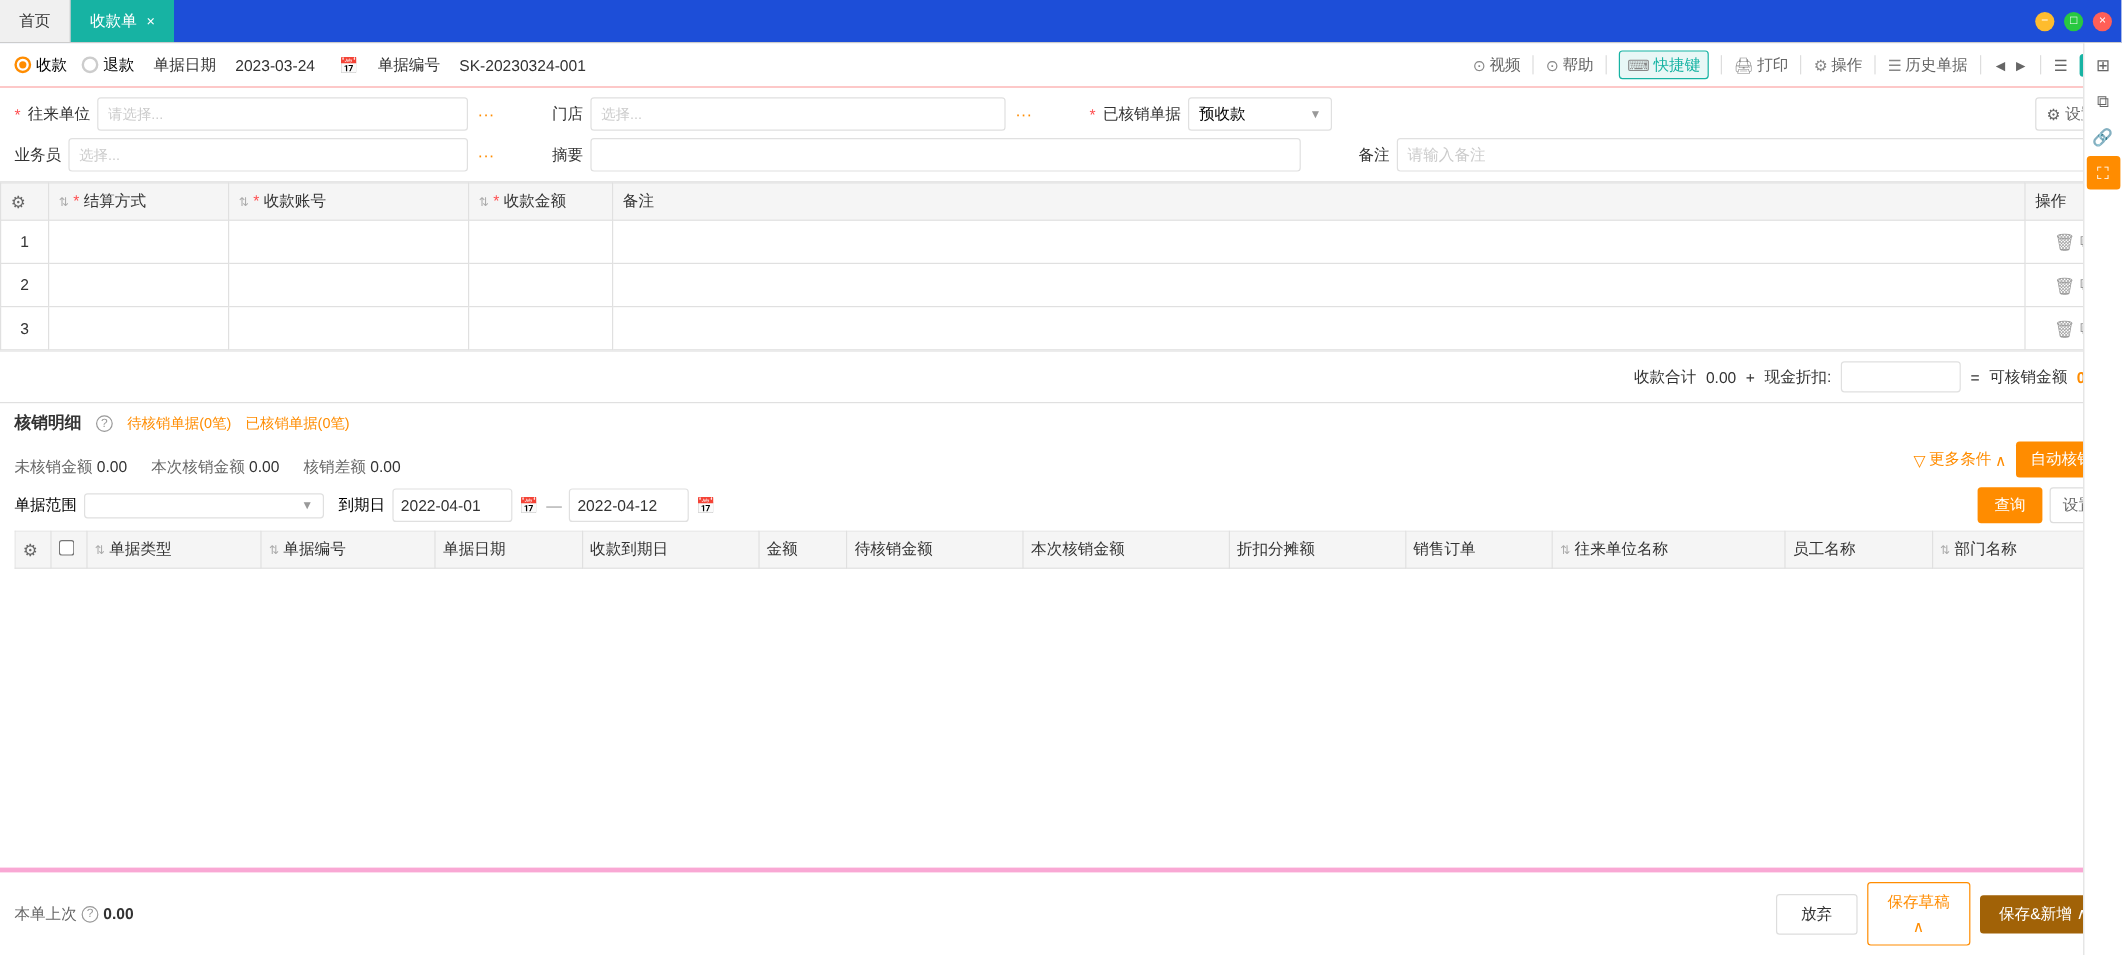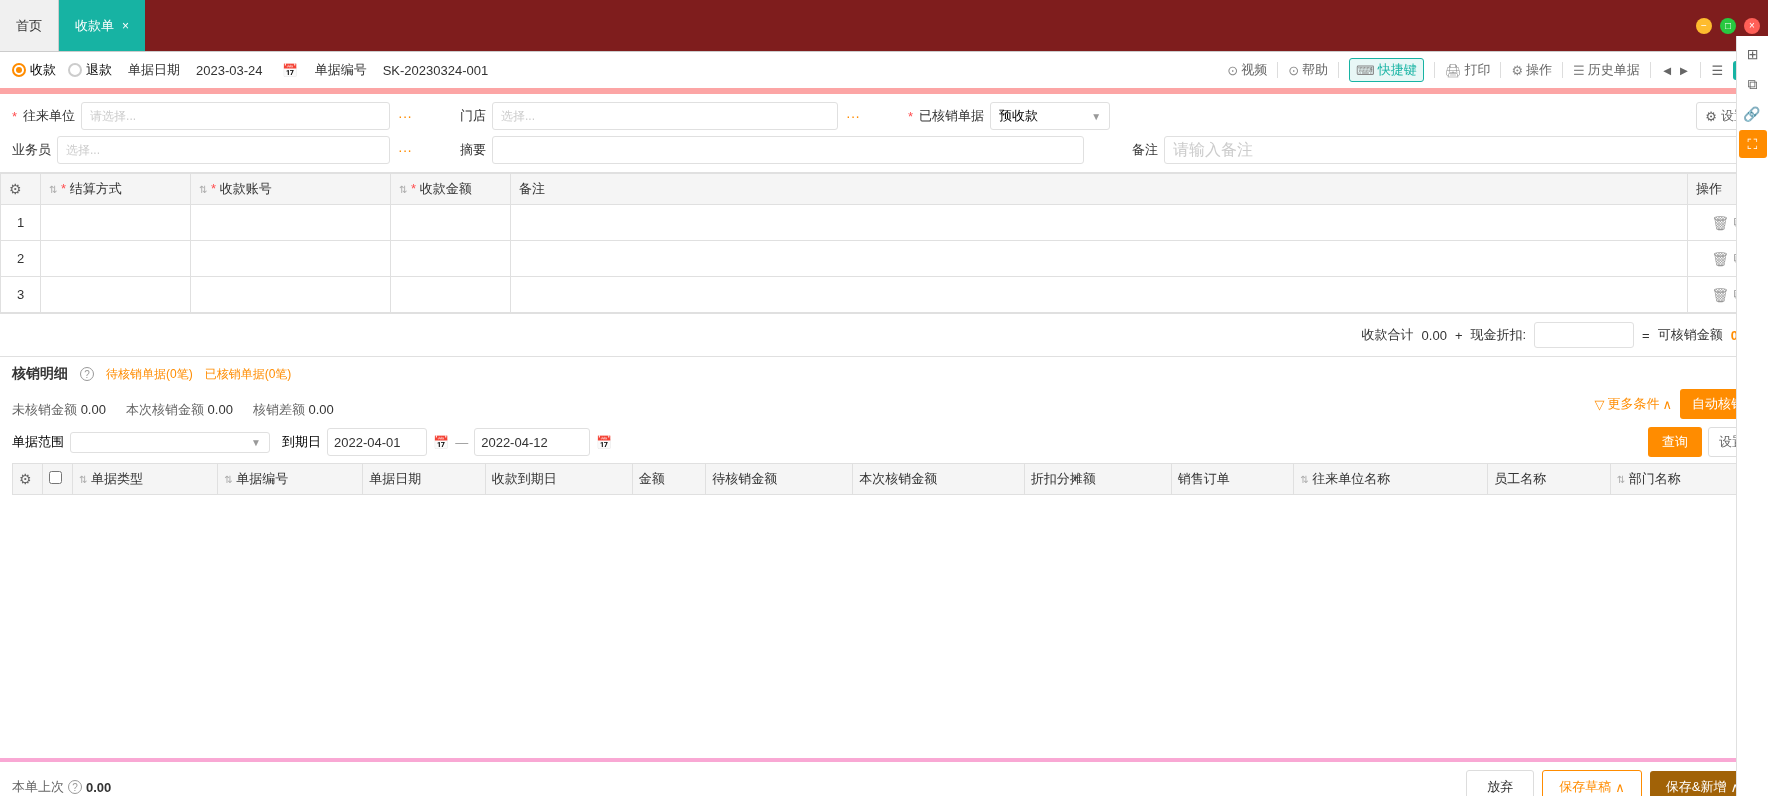--- a/index.html
+++ b/index.html
@@ -1,22 +1,22 @@
 <!DOCTYPE html>
 <html><head>
   <meta charset="utf-8">
   <style>
     * { box-sizing: border-box; margin: 0; padding: 0; font-family: 'Microsoft YaHei', Arial, sans-serif; font-size: 13px; }
     body { background: #f0f0f0; width: 1768px; height: 796px; overflow: hidden; }
 
     
     .tab-bar {
       display: flex; align-items: center;
-      background: #7f1d1d;
-      height: 52px;
+      background: #1d4ed8;
+      height: 36px;
       border-bottom: 1px solid #ccc;
     }
     .tab-home {
       padding: 0 16px; height: 100%; display: flex; align-items: center;
       background: #f0f0f0; color: #333; cursor: pointer; border-right: 1px solid #ccc;
     }
     .tab-active {
       padding: 0 16px; height: 100%; display: flex; align-items: center;
       background: #17b3a3; color: #fff; cursor: pointer;
       position: relative;
@@ -40,21 +40,21 @@
       background: #fff;
       height: calc(796px - 36px);
       display: flex;
       flex-direction: column;
     }
 
     
     .toolbar {
       display: flex; align-items: center;
       padding: 6px 12px;
-      border-bottom: 6px solid #fca5a5;
+      border-bottom: 1px solid #fca5a5;
       gap: 16px;
     }
     .radio-group { display: flex; align-items: center; gap: 12px; }
     .radio-item { display: flex; align-items: center; gap: 4px; cursor: pointer; }
     .radio-circle {
       width: 14px; height: 14px; border-radius: 50%; border: 2px solid #ccc;
       display: flex; align-items: center; justify-content: center;
     }
     .radio-circle.checked { border-color: #ff8c00; }
     .radio-dot { width: 6px; height: 6px; border-radius: 50%; background: #ff8c00; }
@@ -222,21 +222,21 @@
     .bottom-info { color: #666; display: flex; align-items: center; gap: 4px; }
     .bottom-info-value { color: #333; font-weight: bold; }
     .bottom-right { margin-left: auto; display: flex; align-items: center; gap: 8px; }
     .btn-abandon {
       background: #fff; border: 1px solid #ddd; border-radius: 3px;
       padding: 7px 20px; cursor: pointer; color: #333;
     }
     .btn-save-draft {
       background: #fff; border: 1px solid #ff8c00; border-radius: 3px;
       padding: 7px 16px; cursor: pointer; color: #ff8c00;
-      display: flex; align-items: center; gap: 4px;
+      display: flex; align-items: center; gap: 4px; flex-direction: column;
     }
     .btn-save-new {
       background: #a16207; border: none; border-radius: 3px;
       padding: 7px 16px; cursor: pointer; color: #fff;
       display: flex; align-items: center; gap: 4px;
     }
 
     .info-icon { 
       width: 14px; height: 14px; border-radius: 50%; border: 1px solid #999;
       display: inline-flex; align-items: center; justify-content: center;
@@ -371,21 +371,21 @@
       </div>
 
       <div class="form-field" style="margin-left:40px;">
         <span class="field-label">摘要</span>
         <div class="form-input" style="min-width:200px;"></div>
       </div>
 
       <div class="form-field" style="margin-left:40px;">
         <span class="field-label">备注</span>
         <div class="form-input" style="min-width:200px;">
-          <span style="color:#ccc;font-size:16px;">请输入备注</span>
+          <span style="color:#ccc;font-size:13px;">请输入备注</span>
         </div>
       </div>
     </div>
   </div>
 
   <div class="table-section">
     <table class="data-table">
       <thead>
         <tr>
           <th style="width:40px;">
@@ -509,21 +509,21 @@
           <span style="color:#999;flex:1;"></span>
           <span class="caret">▼</span>
         </div>
       </div>
 
       <div class="date-field">
         <span>到期日</span>
         <input class="date-input" type="text" style="width: 100px;" value="2022-04-01">
         <span style="color:#999;">📅</span>
         <span style="color:#999;">—</span>
-        <input class="date-input" type="text" style="width: 116px;" value="2022-04-12">
+        <input class="date-input" type="text" style="width: 100px;" value="2022-04-12">
         <span style="color:#999;">📅</span>
       </div>
 
       <div style="margin-left:auto;display:flex;gap:6px;">
         <button class="query-btn">
           <span>查询</span>
         </button>
         <button class="settings-small-btn">
           <span>设置</span>
         </button>

